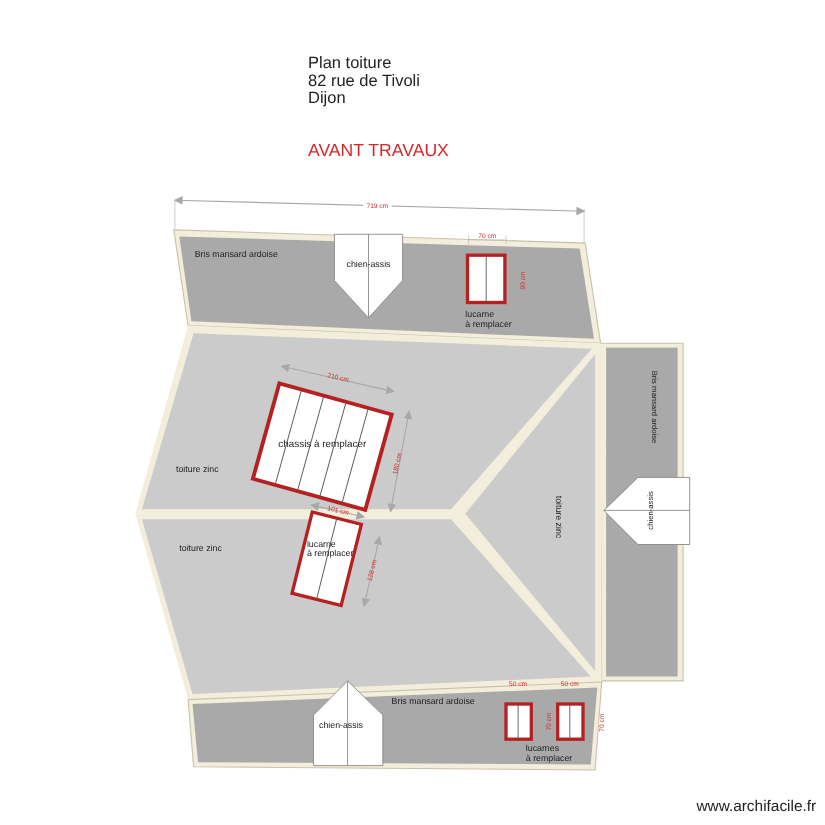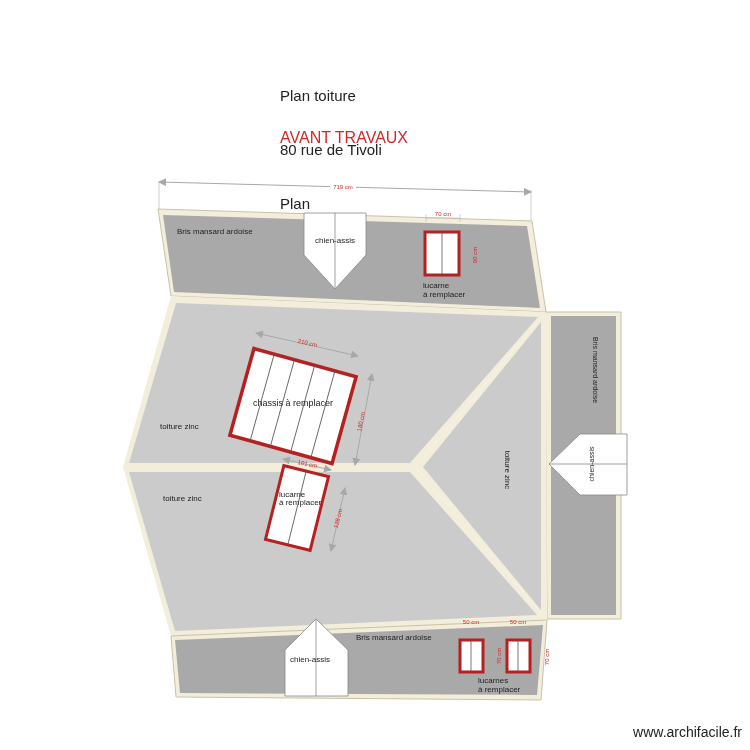--- a/index.html
+++ b/index.html
@@ -1,31 +1,31 @@
 <!DOCTYPE html>
 <html><head>
 <meta charset="utf-8">
 <style>
   html, body { margin:0; padding:0; background:#ffffff; }
   body { width:750px; height:750px; position:relative; overflow:hidden; font-family:"Liberation Sans", sans-serif; }
   .header { position:absolute; left:280px; top:50px; font-size:15px; line-height:16px; color:#222; }
-  .header div { white-space:nowrap;margin-top:38px; }
+  .header div { white-space:nowrap; }
   .subtitle { position:absolute; left:280px; top:129px; font-size:16px; color:#d62728; white-space:nowrap; }
   svg.plan { position:absolute; left:0; top:0; }
   .lbl { font-family:"Liberation Sans", sans-serif; fill:#222; }
   .dim { font-family:"Liberation Sans", sans-serif; fill:#d62728; font-size:6px; }
   .footer { position:absolute; right:8px; bottom:10px; font-size:14px; color:#222; }
 </style>
 </head>
 <body>
 
 <div class="header">
   <div>Plan toiture</div>
-  <div>80 rue de Tivoli</div>
-  <div>Plan</div>
+  <div>82 rue de Tivoli</div>
+  <div>Dijon</div>
 </div>
 <div class="subtitle">AVANT TRAVAUX</div>
 
 <svg class="plan" width="750" height="750" viewBox="0 0 750 750">
   <defs>
     <marker id="arr" markerWidth="8" markerHeight="8" refX="7" refY="4" orient="auto" markerUnits="userSpaceOnUse">
       <path d="M0,0 L8,4 L0,8 z" fill="#a8a8a8"></path>
     </marker>
     <marker id="arrs" markerWidth="8" markerHeight="8" refX="1" refY="4" orient="auto" markerUnits="userSpaceOnUse">
       <path d="M8,0 L0,4 L8,8 z" fill="#a8a8a8"></path>

